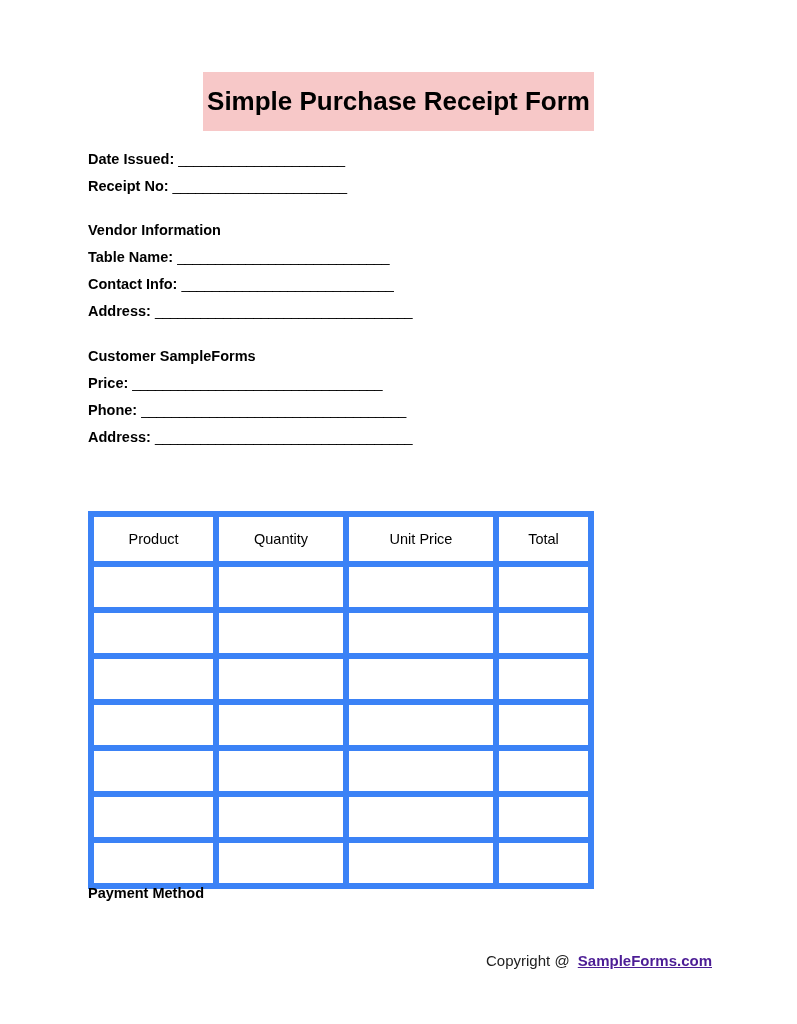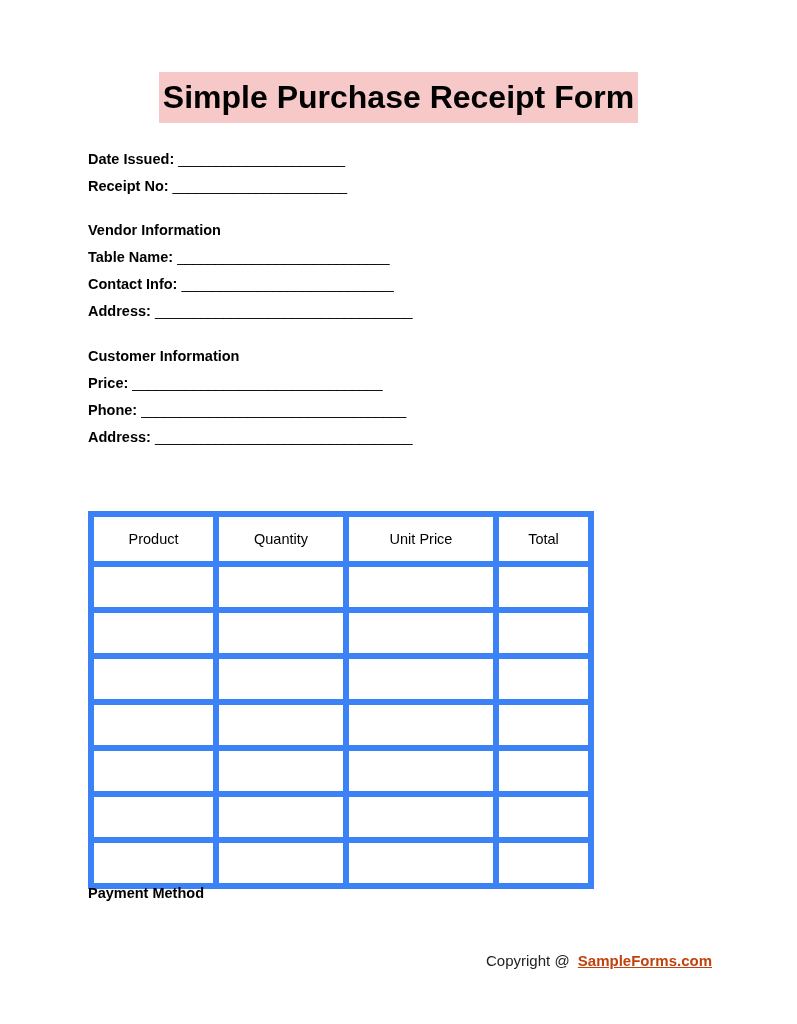--- a/index.html
+++ b/index.html
@@ -24,24 +24,24 @@
   .title-wrap {
     position: absolute;
     left: 0;
     top: 72px;
     width: 797px;
     text-align: center;
   }
   .title {
     display: inline-block;
     background: #f7c8c8;
-    font-size: 32px;
+    font-size: 26px;
     font-weight: bold;
     line-height: 1.33;
-    padding: 4px 4px;
+    padding: 12px 4px;
     letter-spacing: 0px;
   }
   .field-block {
     position: absolute;
     left: 88px;
   }
   .field-row {
     font-size: 14.5px;
     font-weight: bold;
     line-height: 27px;
@@ -94,21 +94,21 @@
     right: 85px;
     top: 952px;
     font-size: 15px;
     white-space: nowrap;
   }
   .footer .copy {
     color: #222222;
     margin-left: 31px;
   }
   .footer .site {
-    color: #c2410c;
+    color: #4c1d95;
     font-weight: bold;
     text-decoration: underline;
     margin-left: 4px;
   }
 </style>
 </head>
 <body>
 
 <div class="page">
 
@@ -137,21 +137,21 @@
       <span>Contact Info:</span>
       <span class="blank">____________________________</span>
     </div>
     <div class="field-row">
       <span>Address:</span>
       <span class="blank">__________________________________</span>
     </div>
   </div>
 
   <div class="field-block" id="block-customer">
-    <div class="section-head">Customer Information</div>
+    <div class="section-head">Customer SampleForms</div>
     <div class="field-row">
       <span>Price:</span>
       <span class="blank">_________________________________</span>
     </div>
     <div class="field-row">
       <span>Phone:</span>
       <span class="blank">___________________________________</span>
     </div>
     <div class="field-row">
       <span>Address:</span>

